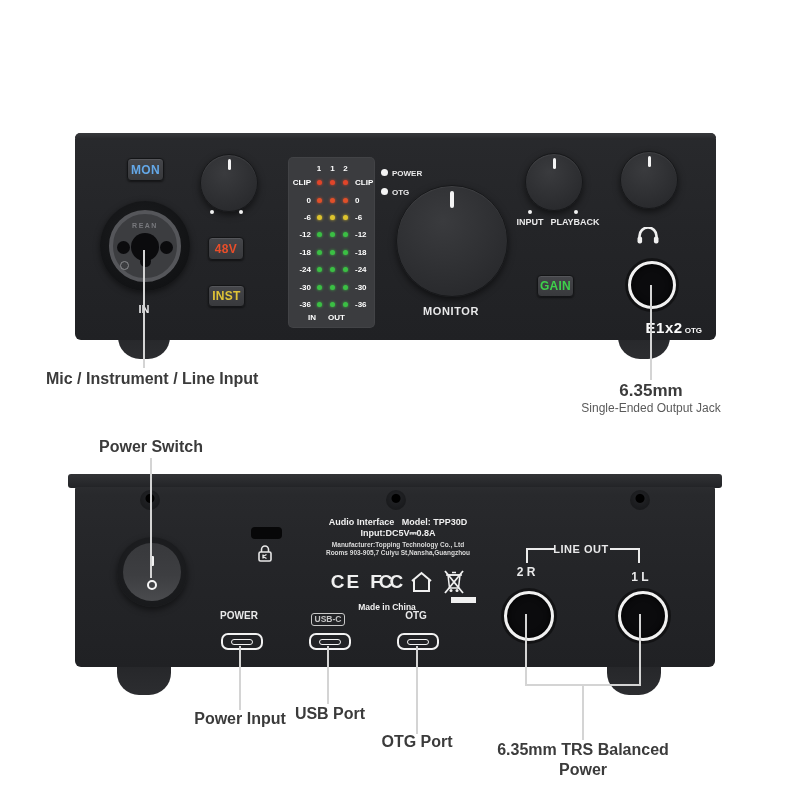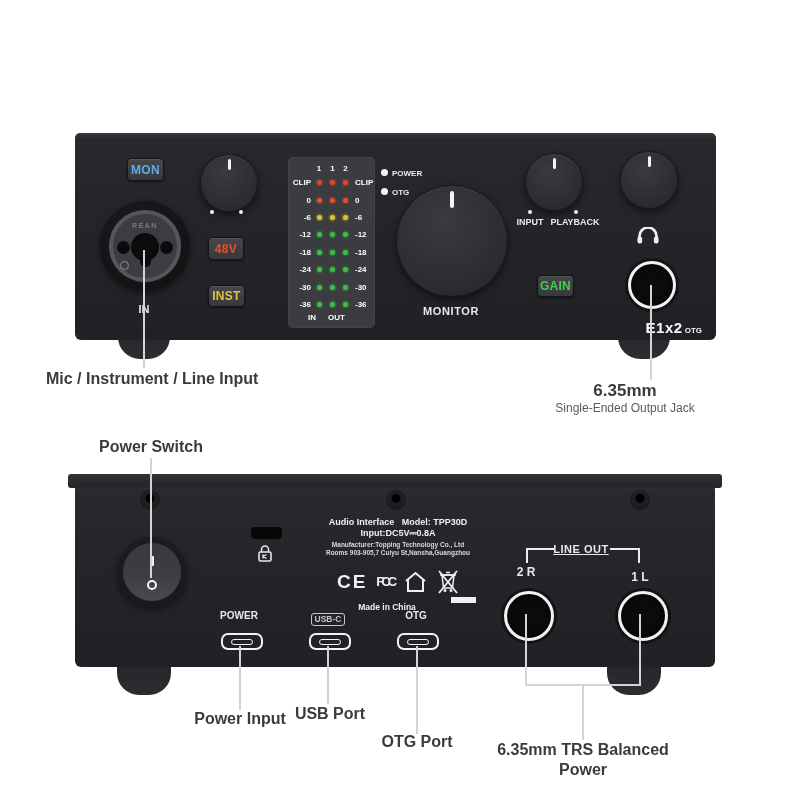--- a/index.html
+++ b/index.html
@@ -293,21 +293,21 @@
       </svg>
     </div>
 
     <div class="abs bprint" style="left:243px;top:30px;width:160px;text-align:center;">
       <div style="font-size:9px;font-weight:bold;line-height:11px;">Audio Interface&nbsp;&nbsp;&nbsp;Model: TPP30D</div>
       <div style="font-size:9px;font-weight:bold;line-height:11px;">Input:DC5V⎓0.8A</div>
       <div style="font-size:6.5px;font-weight:bold;line-height:7.5px;margin-top:2px;color:#d9d9d9;">Manufacturer:Topping Technology Co., Ltd</div>
       <div style="font-size:6.5px;font-weight:bold;line-height:7.5px;color:#d9d9d9;">Rooms 903-905,7 Cuiyu St,Nansha,Guangzhou</div>
       <div style="display:flex;align-items:center;justify-content:center;gap:9px;margin-top:12px;height:27px;">
         <span style="font-size:19px;font-weight:bold;letter-spacing:2px;">CE</span>
-        <span class="fcc" style="font-size:13px;font-weight:bold;">FCC</span>
+        <span class="fcc" style="font-size:19px;font-weight:bold;">FCC</span>
         <span>
           <svg width="25" height="24" viewBox="0 0 25 24">
             <path d="M3 11 L12.5 3 L22 11 M5 10 L5 21 L20 21 L20 10" fill="none" stroke="#f0f0f0" stroke-width="2"></path>
           </svg>
         </span>
         <span>
           <svg width="22" height="26" viewBox="0 0 22 26">
             <path d="M5 6 L17 6 L15.5 19 L6.5 19 Z" fill="none" stroke="#f0f0f0" stroke-width="1.5"></path>
             <line x1="3" y1="6" x2="19" y2="6" stroke="#f0f0f0" stroke-width="1.5"></line>
             <line x1="9" y1="3.5" x2="13" y2="3.5" stroke="#f0f0f0" stroke-width="1.5"></line>
@@ -335,33 +335,33 @@
         <i></i>
       </div>
     <div class="usbc" style="left:234px;top:146px;">
         <i></i>
       </div>
     <div class="usbc" style="left:322px;top:146px;">
         <i></i>
       </div>
 
     <div class="abs" style="left:451px;top:61px;width:26px;height:13px;border-top:2px solid #ececec;border-left:2px solid #ececec;"></div>
-    <div class="wlabel" style="left:466px;top:56px;width:80px;font-size:11px;letter-spacing:.5px;text-decoration:underline;">LINE OUT</div>
+    <div class="wlabel" style="left:466px;top:56px;width:80px;font-size:11px;letter-spacing:.5px;">LINE OUT</div>
     <div class="abs" style="left:535px;top:61px;width:28px;height:13px;border-top:2px solid #ececec;border-right:2px solid #ececec;"></div>
     <div class="wlabel" style="left:421px;top:78px;width:60px;font-size:12px;">2 R</div>
     <div class="wlabel" style="left:535px;top:83px;width:60px;font-size:12px;">1 L</div>
     <div class="jack" style="left:429px;top:104px;width:44px;height:44px;"></div>
     <div class="jack" style="left:543px;top:104px;width:44px;height:44px;"></div>
   </div>
 
   <div class="aline" style="left:143px;top:250px;width:2px;height:118px;"></div>
   <div class="alabel" style="left:46px;top:370px;">Mic / Instrument / Line Input</div>
 
   <div class="aline" style="left:650px;top:285px;width:2px;height:95px;"></div>
-  <div class="alabel" style="left:535px;top:381px;width:180px;text-align:center;">
+  <div class="alabel" style="left:561px;top:381px;width:180px;text-align:center;">
     <div style="font-size:17px;">6.35mm</div>
     <div class="asub">Single-Ended Output Jack</div>
   </div>
 
   <div class="alabel" style="left:75px;top:438px;width:152px;text-align:center;">Power Switch</div>
   <div class="aline" style="left:150px;top:458px;width:2px;height:120px;"></div>
 
   <div class="aline" style="left:239px;top:646px;width:2px;height:64px;"></div>
   <div class="alabel" style="left:160px;top:710px;width:160px;text-align:center;">Power Input</div>
 

